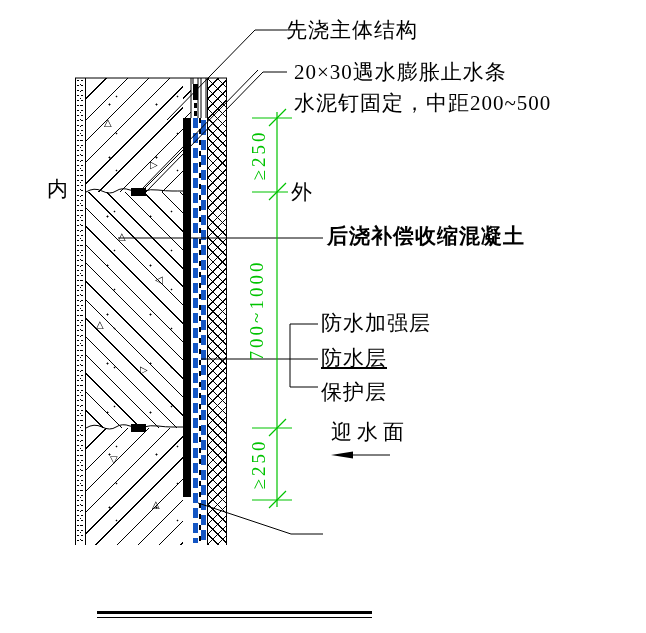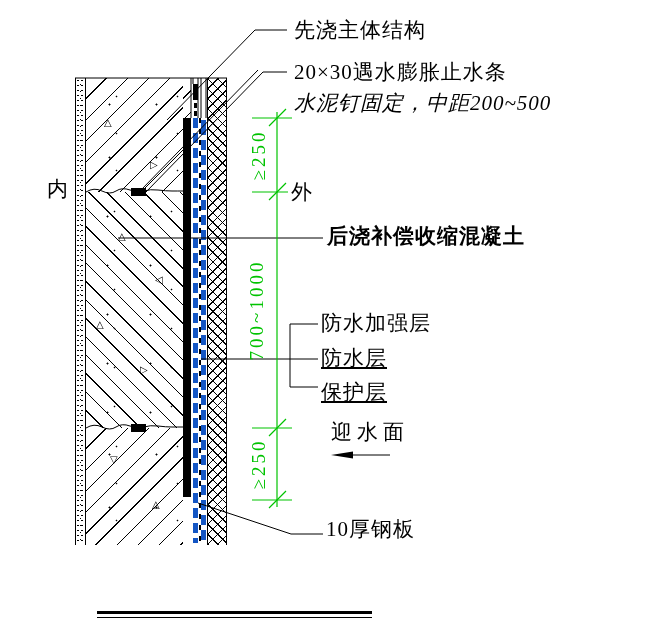--- a/index.html
+++ b/index.html
@@ -110,29 +110,28 @@
     <rect x="193" y="84" width="5" height="16" fill="#000"></rect>
     <rect x="194" y="103" width="3" height="5" fill="#000"></rect>
     <rect x="194" y="111" width="3" height="5" fill="#000"></rect>
     <rect x="131" y="188" width="15" height="8" fill="#000"></rect>
     <rect x="131" y="424" width="15" height="8" fill="#000"></rect>
   </svg>
 
   <div class="lbl" style="left:47px;top:179px;">内</div>
   <div class="lbl" style="left:291px;top:182px;">外</div>
 
-  <div class="lbl" style="left:294px;top:20px;">先浇主体结构</div>
+  <div class="lbl" style="left:286px;top:20px;">先浇主体结构</div>
   <div class="lbl" style="left:294px;top:62px;">20×30遇水膨胀止水条</div>
-  <div class="lbl" style="left:294px;top:93px;font-style:italic;">水泥钉固定，中距200~500</div>
+  <div class="lbl" style="left:294px;top:93px;">水泥钉固定，中距200~500</div>
   <div class="lbl" style="left:327px;top:226px;font-weight:bold;">后浇补偿收缩混凝土</div>
   <div class="lbl" style="left:321px;top:313px;">防水加强层</div>
   <div class="lbl" style="left:321px;top:348px;text-decoration:underline;">防水层</div>
-  <div class="lbl" style="left:321px;top:382px;text-decoration:underline;">保护层</div>
+  <div class="lbl" style="left:321px;top:382px;">保护层</div>
   <div class="lbl" style="left:331px;top:422px;letter-spacing:5px;text-align:center;">迎水面</div>
-  <div class="lbl" style="left:326px;top:519px;">10厚钢板</div>
 
   <div class="dim" style="left:258px;top:155px;">≥250</div>
   <div class="dim" style="left:256px;top:310px;">700~1000</div>
   <div class="dim" style="left:258px;top:464px;">≥250</div>
 
   <div class="abs" style="left:97px;top:611px;width:275px;height:3px;background:#000;"></div>
   <div class="abs" style="left:97px;top:617px;width:275px;height:1px;background:#000;"></div>
 
 </div>
 

